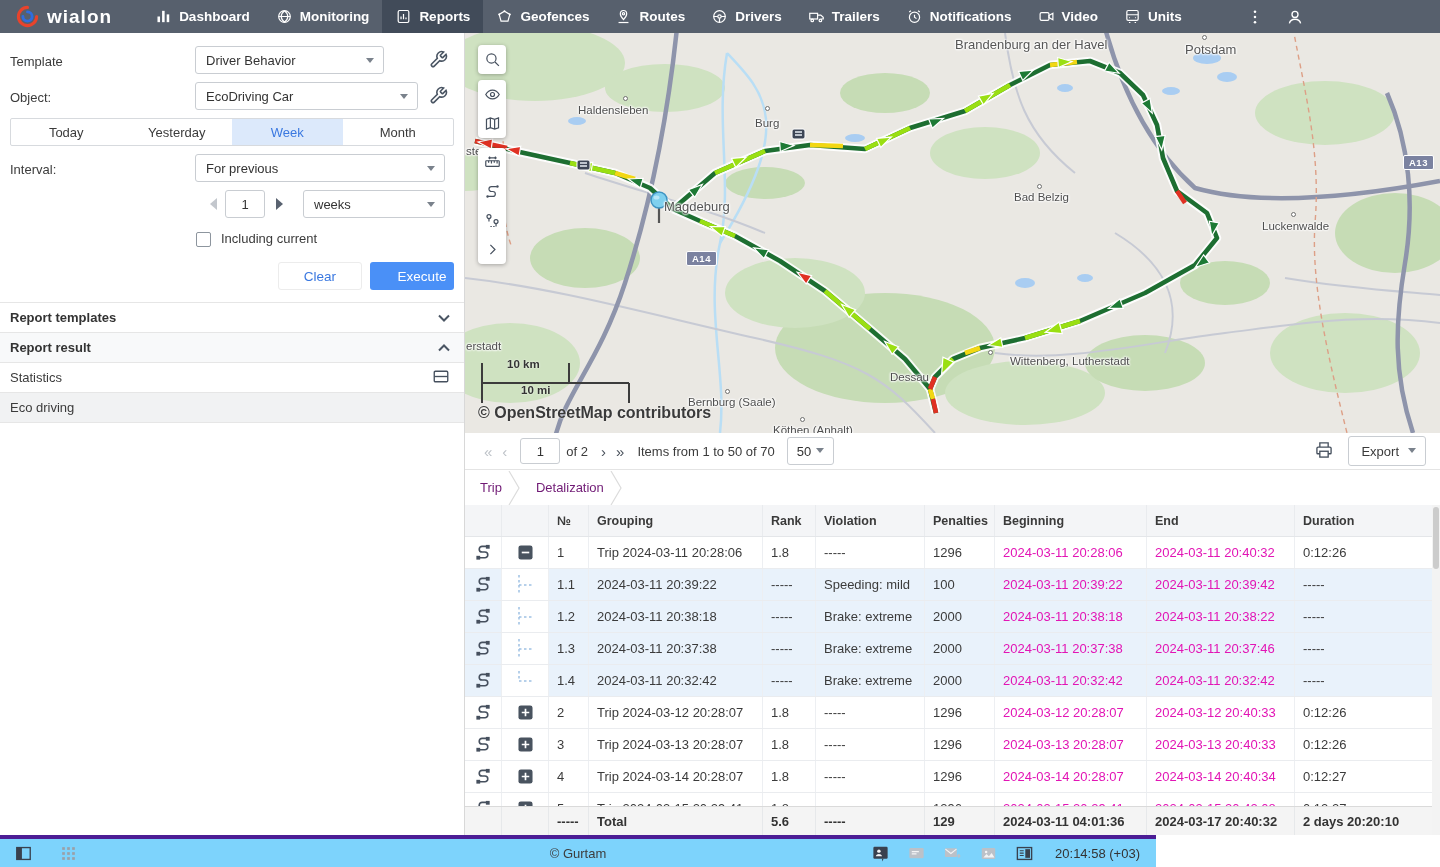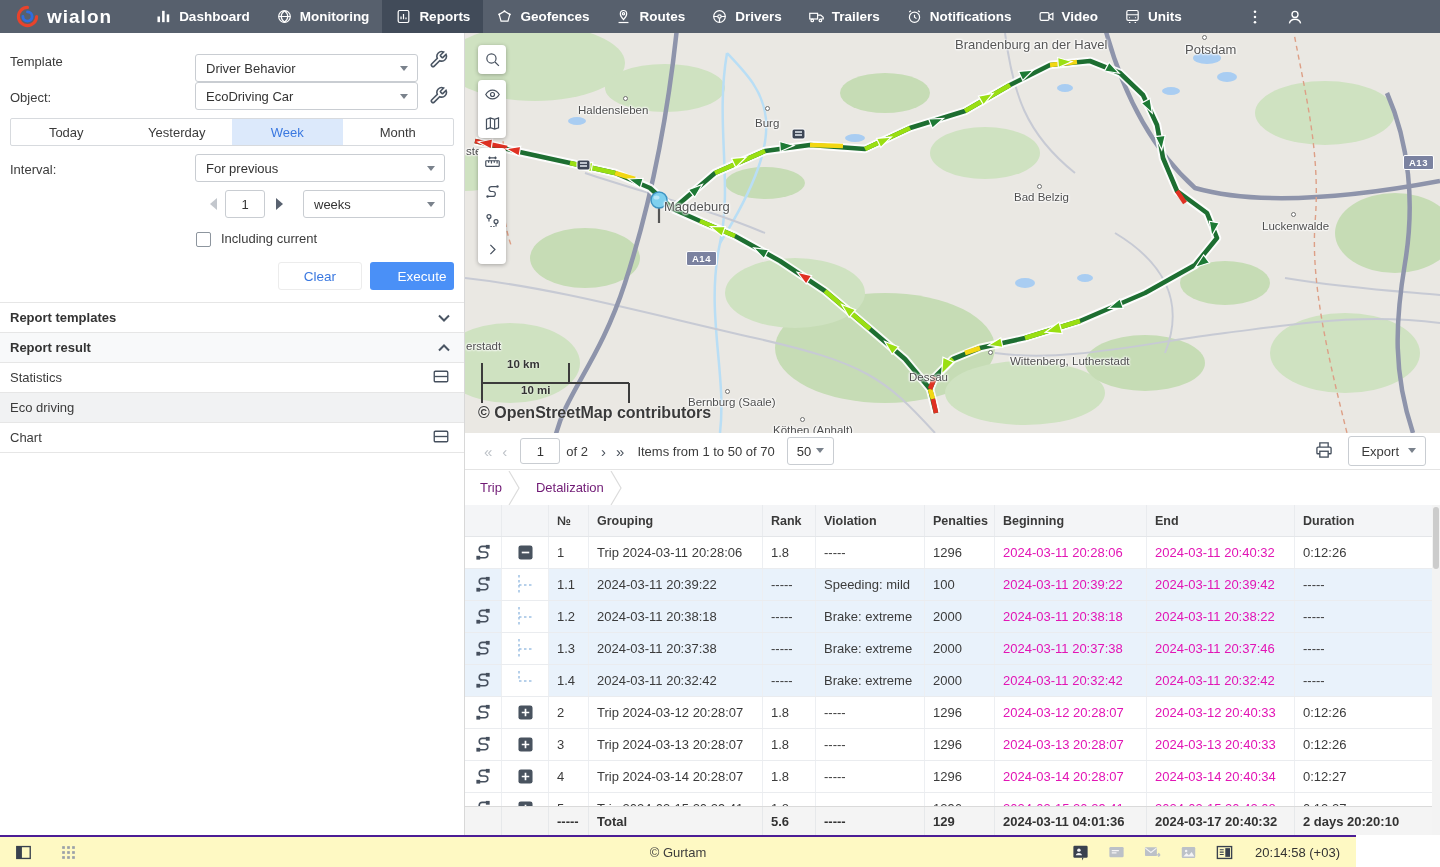--- a/index.html
+++ b/index.html
@@ -97,21 +97,21 @@
   .cell{display:flex;align-items:center;padding:0 8px;border-right:1px solid #edeff2;color:#3b3b3b;white-space:nowrap;overflow:hidden;box-sizing:border-box;}
   .cell.ic{justify-content:center;padding:0;color:#46505e;}
   .trow.child .cell.exp{background:#fff;}
   .cell.mag{color:#e215b5;}
   .totalrow{position:absolute;left:0;bottom:0;width:100%;height:29px;display:grid;grid-template-columns:var(--cols);background:#f4f4f4;border-top:1px solid #dadada;font-weight:700;box-sizing:border-box;}
   .totalrow .cell{border-right:1px solid #e6e8ea;color:#333;}
   .vscroll{position:absolute;left:1432px;top:505px;width:8px;height:330px;background:#f3f3f3;}
   .vthumb{position:absolute;left:1px;top:2px;width:6px;height:62px;background:#cccccc;border-radius:3px;}
 
   
-  .statusbar{position:absolute;left:0;bottom:0;width:1356px;height:32px;background:#fef9c3;border-top:2px solid #4c1d95;display:flex;align-items:center;font-size:13px;color:#3d3d3d;box-sizing:border-box;}
+  .statusbar{position:absolute;left:0;bottom:0;width:1156px;height:32px;background:#7dd3fc;border-top:4px solid #4c1d95;display:flex;align-items:center;font-size:13px;color:#3d3d3d;box-sizing:border-box;}
   .sb-left{display:flex;align-items:center;gap:26px;margin-left:14px;}
   .sb-center{position:absolute;left:0;right:0;text-align:center;}
   .sb-right{margin-left:auto;display:flex;align-items:center;gap:17px;padding-right:16px;position:relative;z-index:2;}
   .sb-ic{width:19px;height:19px;cursor:pointer;}
   .sb-dark{color:#39414e;}
   .sb-gray{color:#bcc1c8;}
   .sb-time{color:#333;margin-left:4px;}
 </style>
 </head>
 <body>
@@ -235,21 +235,21 @@
         </svg>
       <svg class="nav-ic" viewBox="0 0 24 24" fill="none" stroke="#fff" stroke-width="1.8">
           <circle cx="12" cy="8.5" r="4"></circle>
           <path d="M4.5 20.5c1-4 4-5.5 7.5-5.5s6.5 1.5 7.5 5.5"></path>
         </svg>
     </div>
   </nav>
 
   <aside class="panel">
     <div class="plabel" style="top:19px">Template</div>
-    <div class="select" style="left:195px;top:21px;width:223px">
+    <div class="select" style="left:195px;top:13px;width:189px">
       <span>Driver Behavior</span>
       <span class="chev"></span>
     </div>
     <span class="wrench" style="left:429px;top:17px">
       <svg viewBox="0 0 24 24" fill="none" stroke="currentColor" stroke-width="2">
           <path d="M14.7 6.3a1 1 0 0 0 0 1.4l1.6 1.6a1 1 0 0 0 1.4 0l3.77-3.77a6 6 0 0 1-7.94 7.94l-6.91 6.91a2.12 2.12 0 0 1-3-3l6.91-6.91a6 6 0 0 1 7.94-7.94l-3.76 3.76z"></path>
         </svg>
     </span>
 
     <div class="plabel" style="top:55px">Object:</div>
@@ -306,27 +306,20 @@
       <div id="result-items">
           <div class="secrow item">
             <span>Statistics</span>
             <span class="tbl-ic"><svg viewBox="0 0 24 20">
                 <rect x="3" y="3" width="18" height="14" rx="1.5"></rect>
                 <path d="M3 10h18"></path>
               </svg></span>
           </div>
           <div class="secrow item sel">
             <span>Eco driving</span>
-          </div>
-          <div class="secrow item">
-            <span>Chart</span>
-            <span class="tbl-ic"><svg viewBox="0 0 24 20">
-                <rect x="3" y="3" width="18" height="14" rx="1.5"></rect>
-                <path d="M3 10h18"></path>
-              </svg></span>
           </div>
         </div>
     </div>
   </aside>
 
   <div class="map">
     <svg class="base" width="975" height="400" viewBox="0 0 975 400">
       <g fill="#cfe2c1">
         <ellipse cx="70" cy="30" rx="90" ry="38"></ellipse>
           <ellipse cx="200" cy="55" rx="60" ry="24"></ellipse>
@@ -464,21 +457,21 @@
         <span class="mdot" style="left: 158px; top: 63px;"></span>
         <span class="map-label" style="left: 290px; top: 84px;">Burg</span>
         <span class="mdot" style="left: 300px; top: 73px;"></span>
         <span class="map-label lg" style="left: 199px; top: 166px;">Magdeburg</span>
         <span class="map-label" style="left: 549px; top: 158px;">Bad Belzig</span>
         <span class="mdot" style="left: 572px; top: 151px;"></span>
         <span class="map-label" style="left: 797px; top: 187px;">Luckenwalde</span>
         <span class="mdot" style="left: 826px; top: 179px;"></span>
         <span class="map-label" style="left: 530px; top: 322px; margin-left: 15px;">Wittenberg, Lutherstadt</span>
         <span class="mdot" style="left: 523px; top: 317px;"></span>
-        <span class="map-label" style="left: 444px; top: 338px;">Dessau</span>
+        <span class="map-label" style="left: 425px; top: 338px;">Dessau</span>
         <span class="map-label" style="left: 223px; top: 363px;">Bernburg (Saale)</span>
         <span class="mdot" style="left: 260px; top: 356px;"></span>
         <span class="map-label" style="left: 308px; top: 391px;">Köthen (Anhalt)</span>
         <span class="mdot" style="left: 335px; top: 384px;"></span>
         <span class="map-label" style="left: 1px; top: 112px;">ste</span>
         <span class="map-label" style="left: 1px; top: 307px;">erstadt</span>
         <span class="shield" style="left: 221px; top: 218px;">A14</span>
         <span class="shield" style="left: 938px; top: 122px;">A13</span>
       </div>
 

